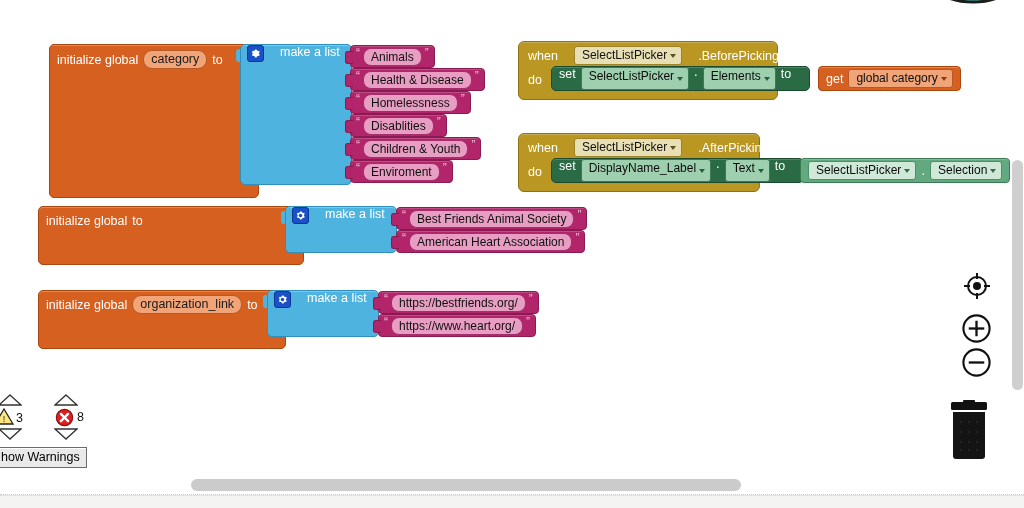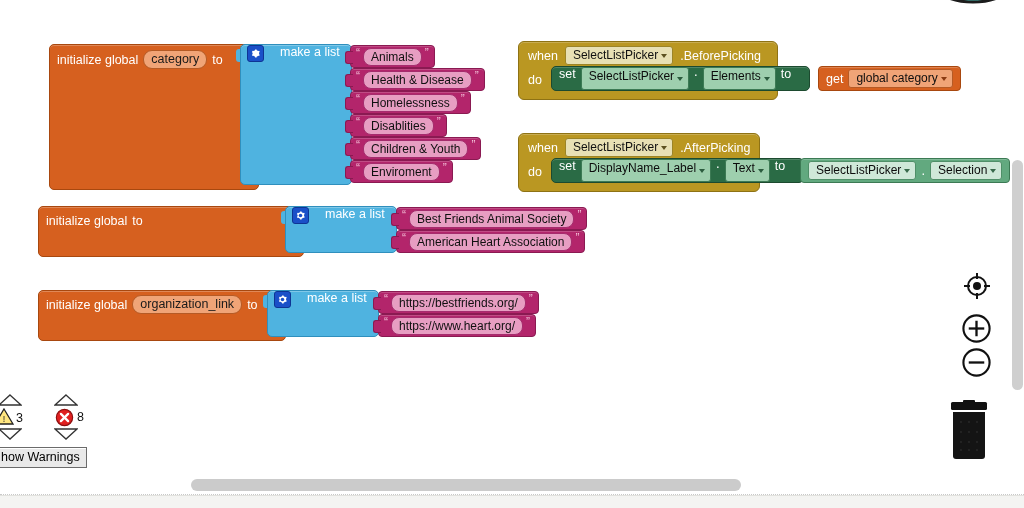--- a/index.html
+++ b/index.html
@@ -13,21 +13,21 @@
 
   
   .blk{position:absolute;box-sizing:border-box;}
   .txt{white-space:nowrap;}
 
   
   .init-wrap{position:absolute;}
   .init-head{
     position:relative;background:#d6601f;border:1px solid #a8480f;
     border-radius:5px 5px 5px 5px;color:#fff;font-size:12.5px;
-    display:flex;align-items:center;gap:5px;padding:0 7px;height:25px;
+    display:flex;align-items:center;gap:5px;padding:8px 7px;height:25px;
     box-shadow:inset 0 1px 0 rgba(255,255,255,.25);
   }
   .field-ro{
     background:#f0a477;border:1px solid #b55a25;border-radius:9px;
     color:#1a1a1a;font-size:12.5px;padding:1px 7px;line-height:15px;
     display:inline-block;
   }
 
   
   .list-blk{
@@ -60,21 +60,21 @@
   .plug{
     position:absolute;left:-6px;top:5px;width:7px;height:11px;
     border-radius:3px 0 0 3px;
   }
 
   
   .evt{
     position:absolute;background:#ba9722;border:1px solid #8e7214;border-radius:6px;
     box-shadow:inset 0 1px 0 rgba(255,255,255,.22);
   }
-  .evt-row{display:flex;align-items:center;height:23px;color:#fff;font-size:12.5px;padding-left:9px;gap:7px;}
+  .evt-row{display:flex;align-items:center;height:23px;color:#fff;font-size:12.5px;padding-left:9px;gap:16px;}
   .evt-label{color:#ffffff;font-size:12.5px;}
   .drop-gold{
     background:#e8e0b4;border:1px solid #9c8426;border-radius:3px;color:#101010;
     font-size:12px;line-height:15px;padding:1px 14px 1px 7px;position:relative;
   }
   .drop-gold:after{
     content:"";position:absolute;right:5px;top:50%;margin-top:-2px;
     border-left:3.5px solid transparent;border-right:3.5px solid transparent;
     border-top:4px solid #5d5120;
   }

